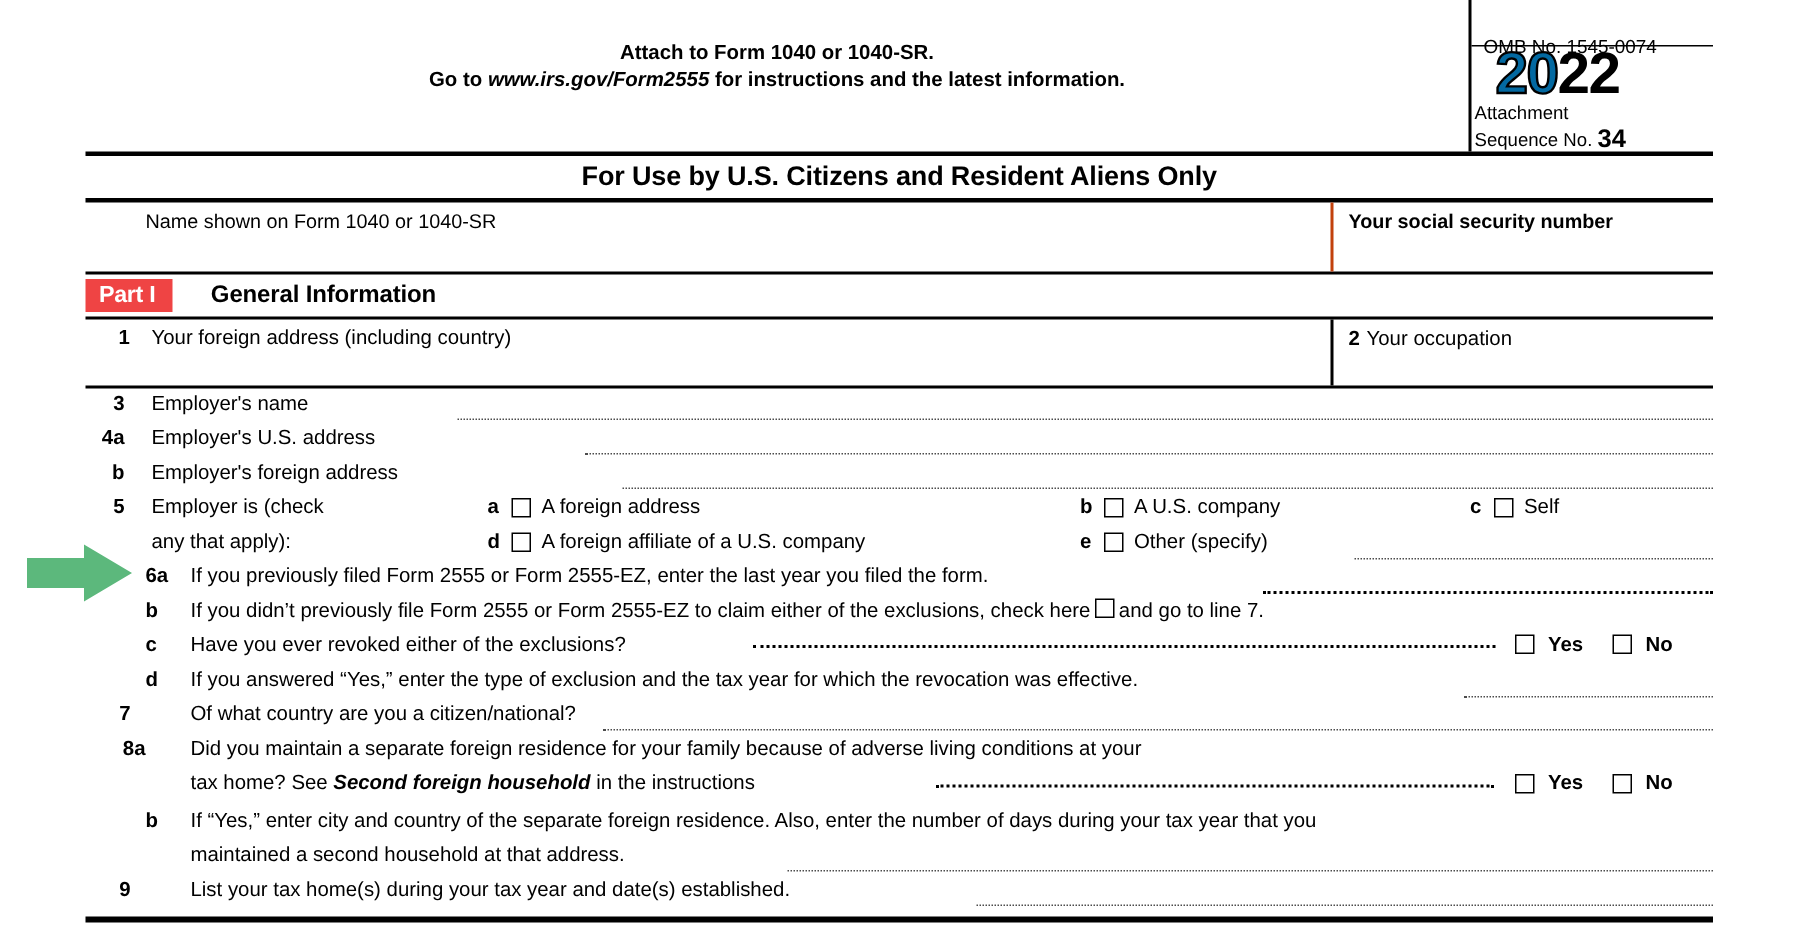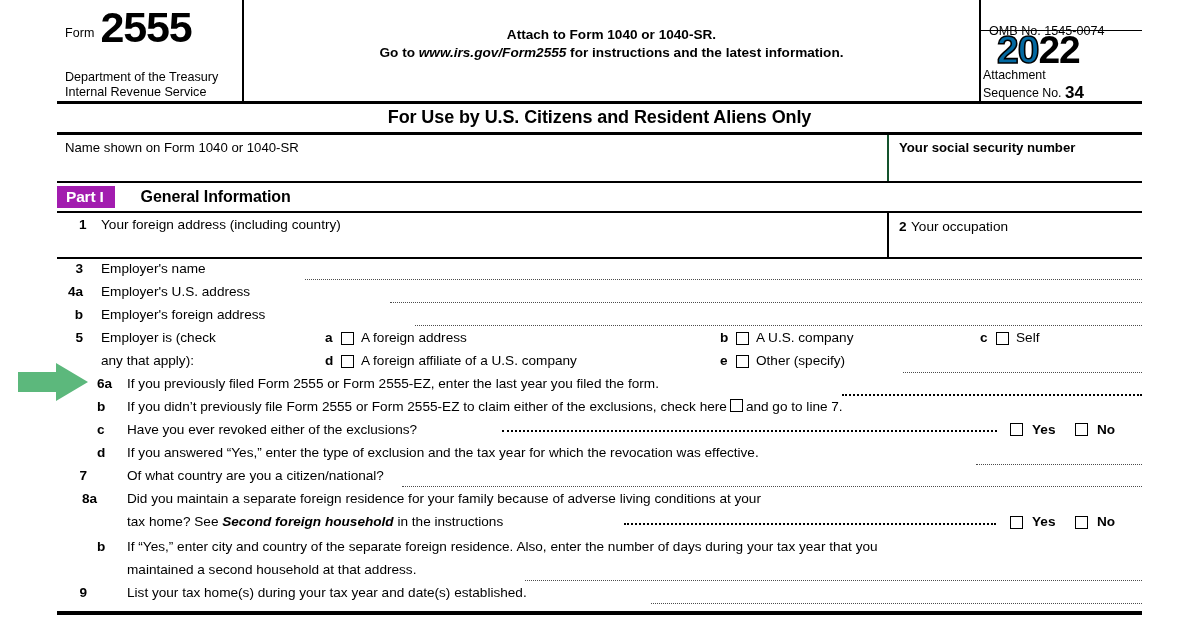--- a/index.html
+++ b/index.html
@@ -162,40 +162,41 @@
   .namerow {
     display: flex;
     height: 48px;
     border-bottom: 2px solid #000;
     box-sizing: border-box;
   }
   .name-left {
     flex: 1;
     padding: 5px 0 0 8px;
     font-size: 13.2px;
-    border-right: 2px solid #14532d;
-    box-sizing: border-box;
+    border-right: 2px solid #c2410c;
+    box-sizing: border-box;
+    margin-left: 32px;
   }
   .name-right {
     width: 253px;
     padding: 5px 0 0 10px;
     font-size: 13.2px;
     font-weight: bold;
     box-sizing: border-box;
   }
 
   
   .partrow {
     display: flex;
     align-items: center;
     padding: 3px 0 3px 0;
     border-bottom: 2px solid #000;
   }
   .part-tag {
-    background: #a21caf;
+    background: #ef4444;
     color: #fff;
     font-size: 15.5px;
     font-weight: bold;
     padding: 2px 11px 3px 9px;
     line-height: 1.1;
     letter-spacing: -.2px;
   }
   .part-title {
     font-size: 16px;
     font-weight: bold;
@@ -307,30 +308,20 @@
   <div class="arrow">
     <svg width="74" height="42" viewBox="0 0 74 42">
       <polygon points="2,11 40,11 40,2 72,21 40,40 40,31 2,31" fill="#5cb87c"></polygon>
     </svg>
   </div>
 
   <div class="sheet">
 
     <div class="hdr">
 
-      <div class="hdr-left">
-        <div class="form-line">
-          <span class="form-word">Form</span>
-          <span class="form-num">2555</span>
-        </div>
-        <div class="dept">
-          <div>Department of the Treasury</div>
-          <div>Internal Revenue Service</div>
-        </div>
-      </div>
 
       <div class="hdr-mid">
         <div class="sub1">Attach to Form 1040 or 1040-SR.</div>
         <div class="sub2">
           <span>Go to </span><span class="ital">www.irs.gov/Form2555</span><span> for instructions and the latest information.</span>
         </div>
       </div>
 
       <div class="hdr-right">
         <div class="omb">OMB No. 1545-0074</div>

